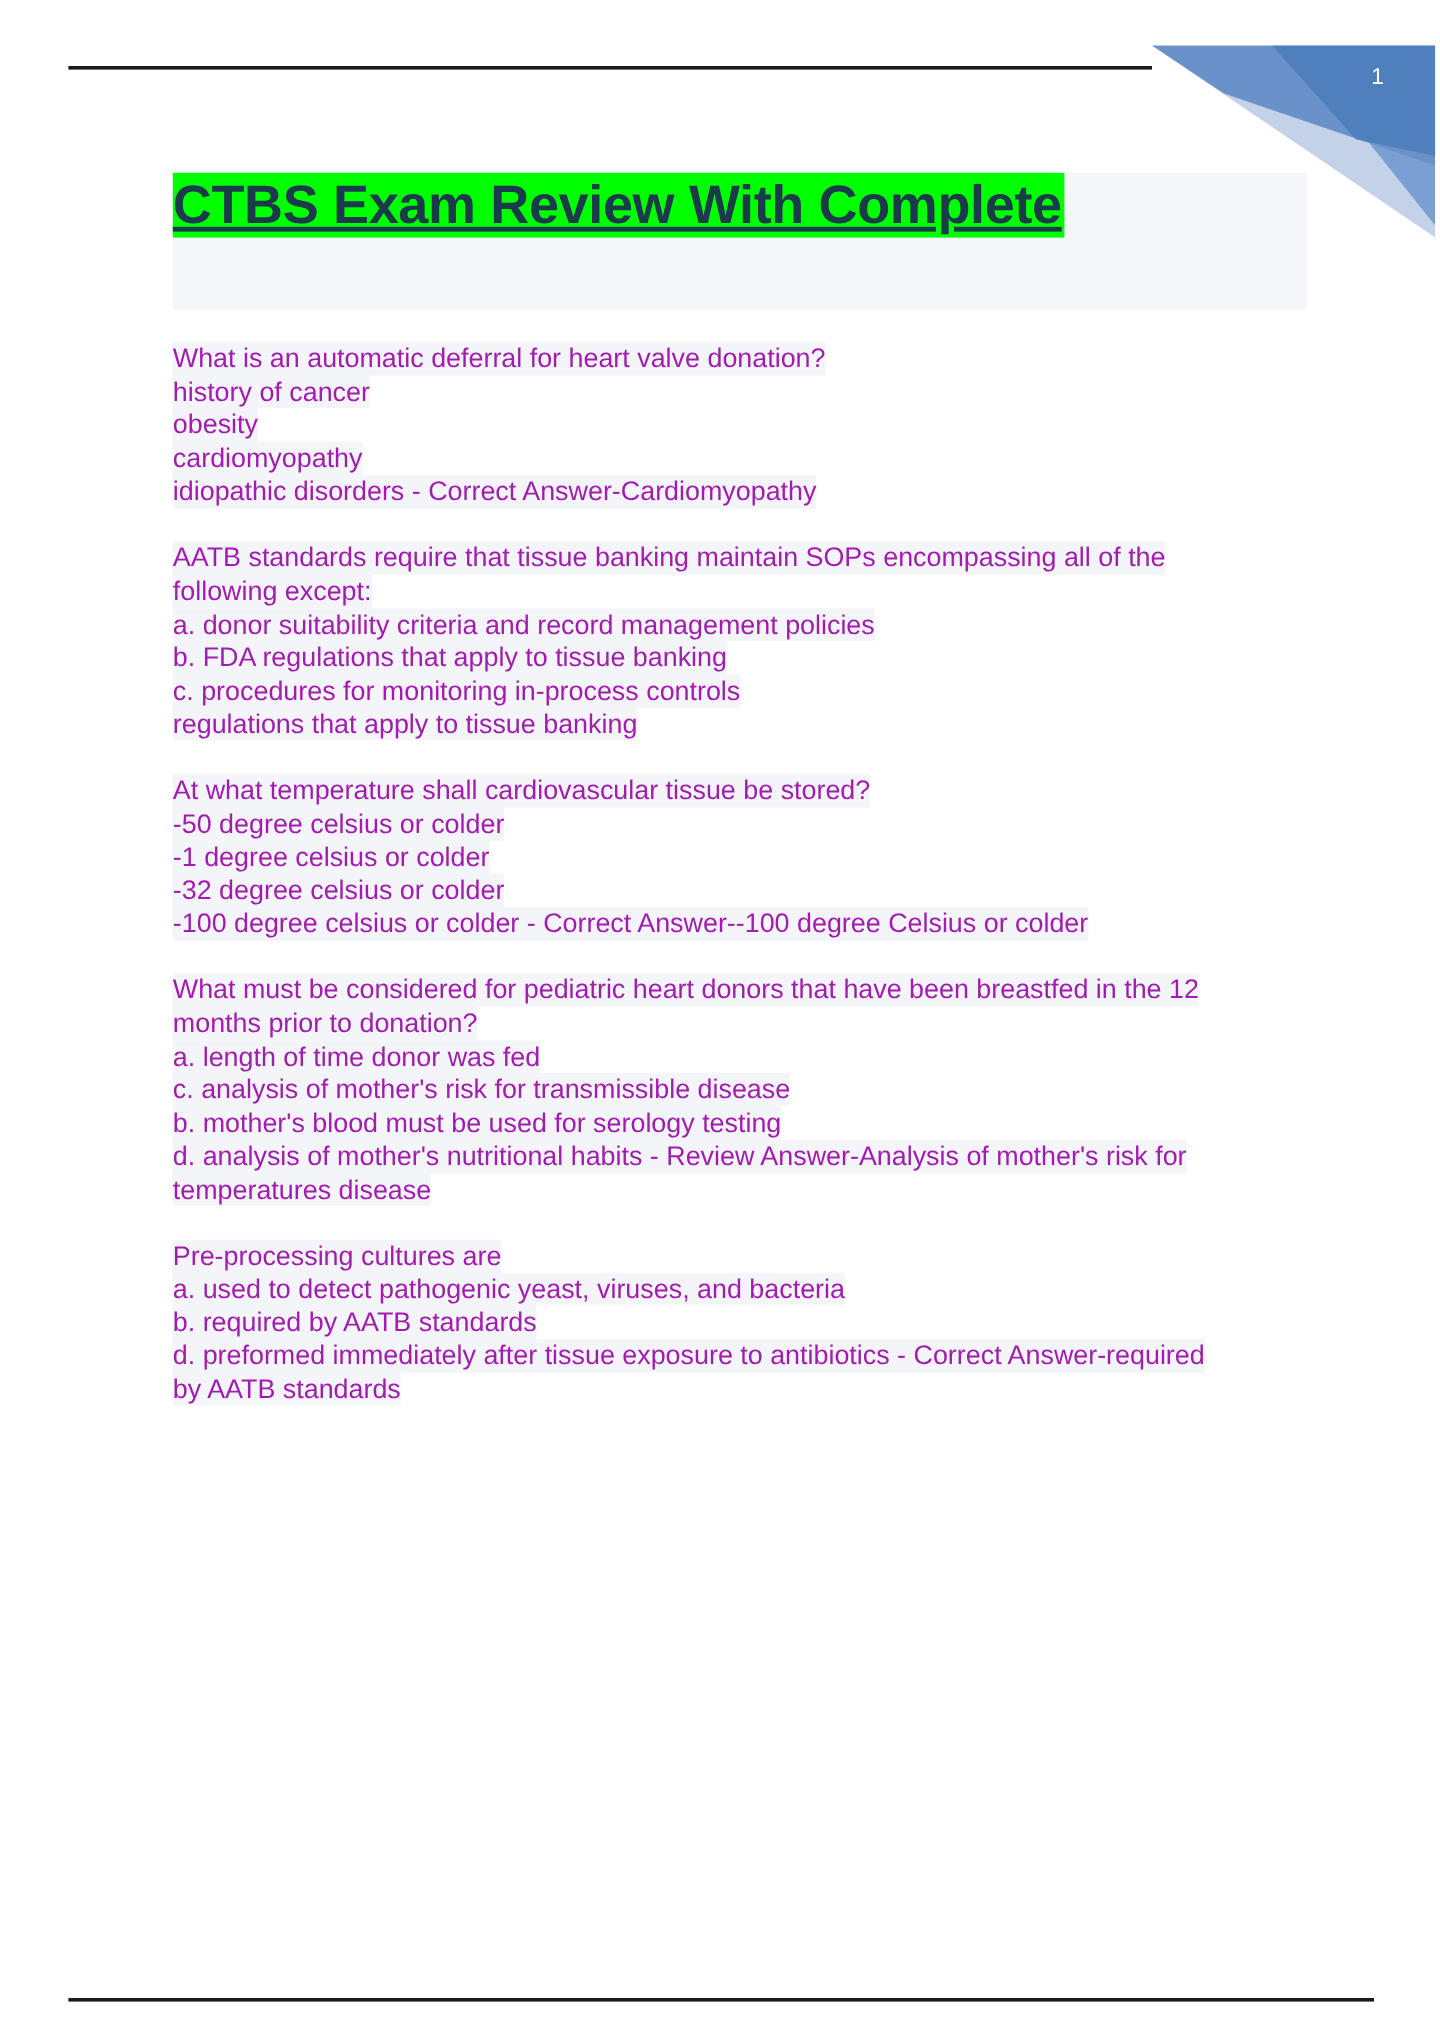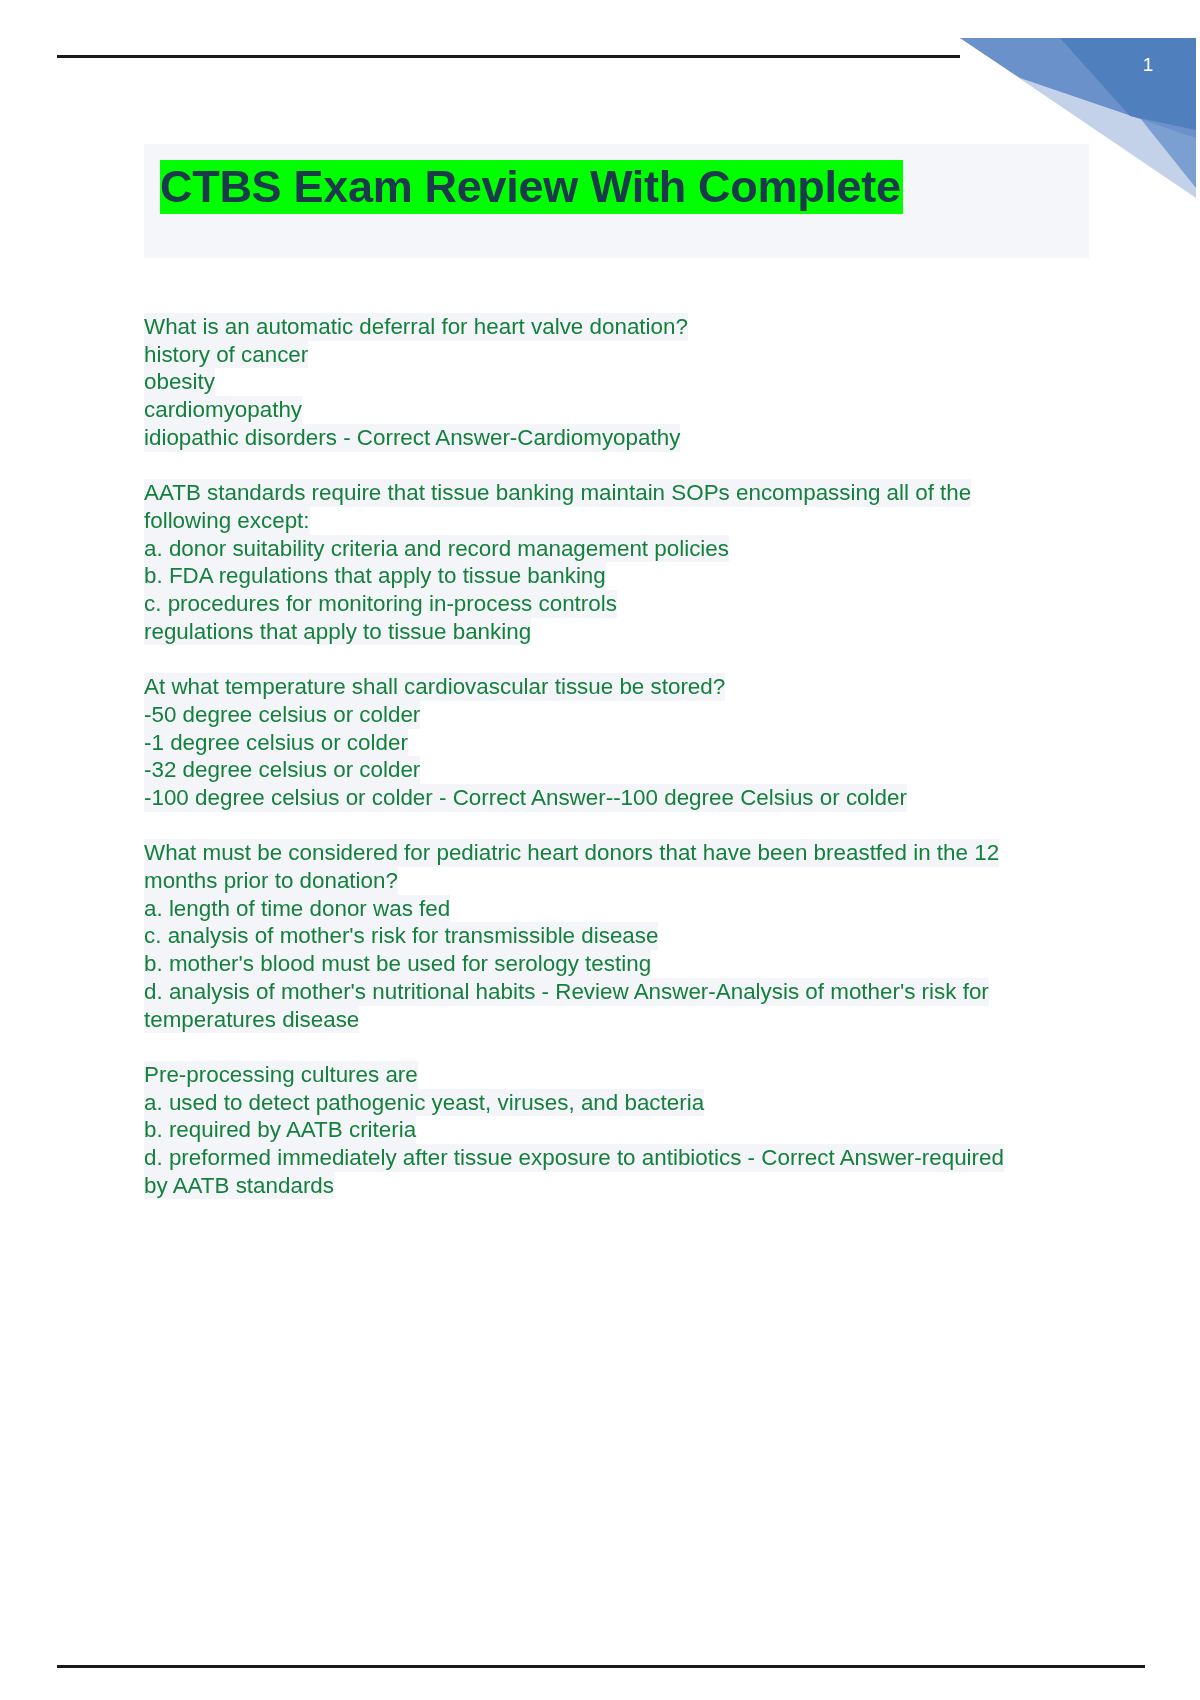--- a/index.html
+++ b/index.html
@@ -31,22 +31,22 @@
     position: absolute; left: 144px; top: 144px;
     font-weight: bold; font-size: 45px; line-height: 54px;
     color: #1b3a4b; letter-spacing: -0.3px;
   }
   .title-line {
     display: block; width: max-content;
     background: #00ff00;
     padding-right: 2px;
   }
   .content {
-    position: absolute; left: 144px; top: 313px; width: 950px;
-    font-size: 22.4px; line-height: 27.7px; color: #15803d;
+    position: absolute; left: 144px; top: 285px; width: 950px;
+    font-size: 22.4px; line-height: 27.7px; color: #a21caf;
   }
   .qa-block { margin-bottom: 27.7px; }
   .line {
     display: block; width: max-content;
     background: #f4f5f8;
     white-space: nowrap;
   }
 </style>
 </head>
 <body>
@@ -55,21 +55,21 @@
 
 <svg class="corner" viewBox="0 0 236 160" xmlns="http://www.w3.org/2000/svg">
   <polygon points="0,0 236,0 236,160" fill="#c3d2e9"></polygon>
   <polygon points="0,0 236,0 236,150 180,80" fill="#7c9fd1"></polygon>
   <polygon points="0,0 236,0 236,100 60,40" fill="#6a91c9"></polygon>
   <polygon points="100,0 236,0 236,92 170,78" fill="#4f7fbd"></polygon>
 </svg>
 <div class="page-number">1</div>
 
 <div class="title-panel"></div>
-<h1 class="title" style="margin:16px;">
+<h1 class="title" style="margin:0;text-decoration:underline;">
   <span class="title-line">CTBS Exam Review With Complete</span>
 </h1>
 
 <div class="content">
   <div class="qa-block">
     <span class="line">What is an automatic deferral for heart valve donation?</span>
     <span class="line">history of cancer</span>
     <span class="line">obesity</span>
     <span class="line">cardiomyopathy</span>
     <span class="line">idiopathic disorders - Correct Answer-Cardiomyopathy</span>
@@ -99,19 +99,19 @@
     <span class="line">a. length of time donor was fed</span>
     <span class="line">c. analysis of mother's risk for transmissible disease</span>
     <span class="line">b. mother's blood must be used for serology testing</span>
     <span class="line">d. analysis of mother's nutritional habits - Review Answer-Analysis of mother's risk for</span>
     <span class="line">temperatures disease</span>
   </div>
 
   <div class="qa-block">
     <span class="line">Pre-processing cultures are</span>
     <span class="line">a. used to detect pathogenic yeast, viruses, and bacteria</span>
-    <span class="line">b. required by AATB criteria</span>
+    <span class="line">b. required by AATB standards</span>
     <span class="line">d. preformed immediately after tissue exposure to antibiotics - Correct Answer-required</span>
     <span class="line">by AATB standards</span>
   </div>
 </div>
 
 <div class="rule-bottom"></div>
 
 </body></html>

